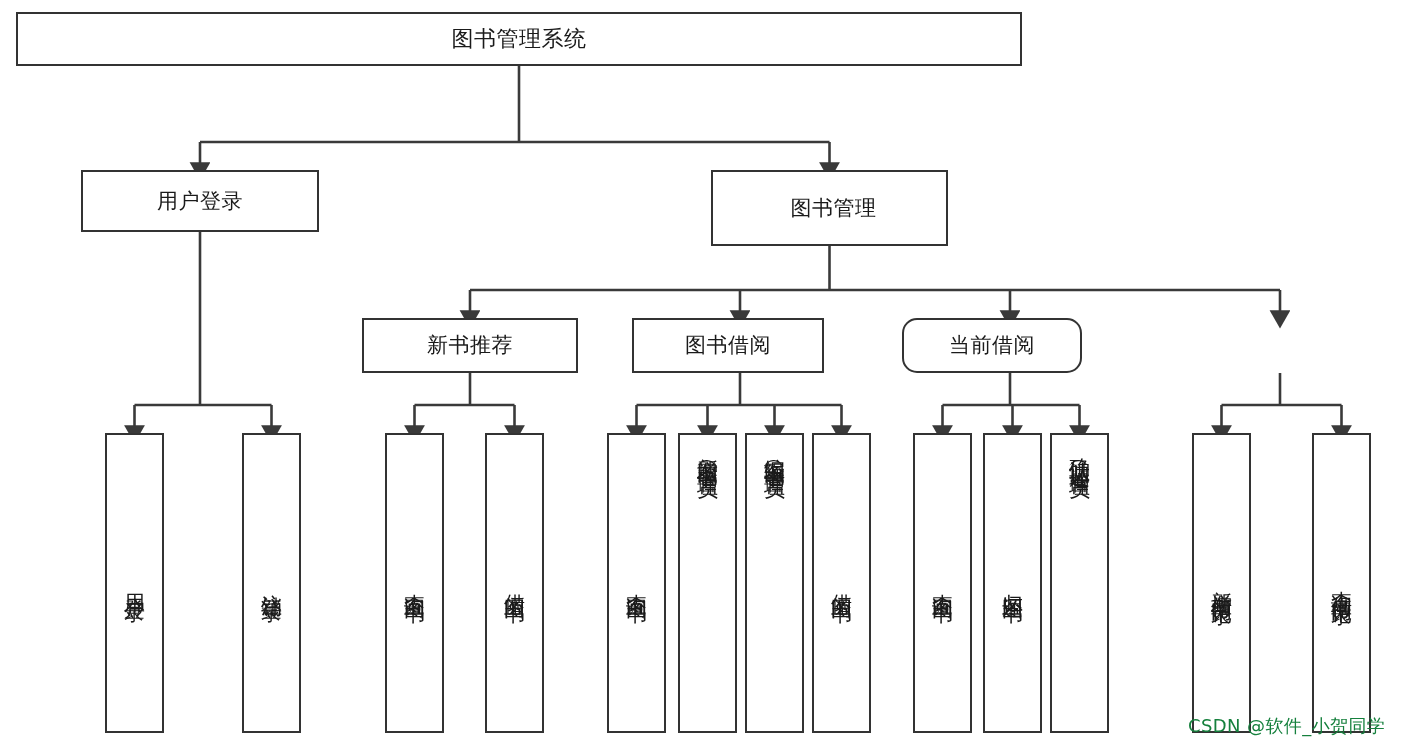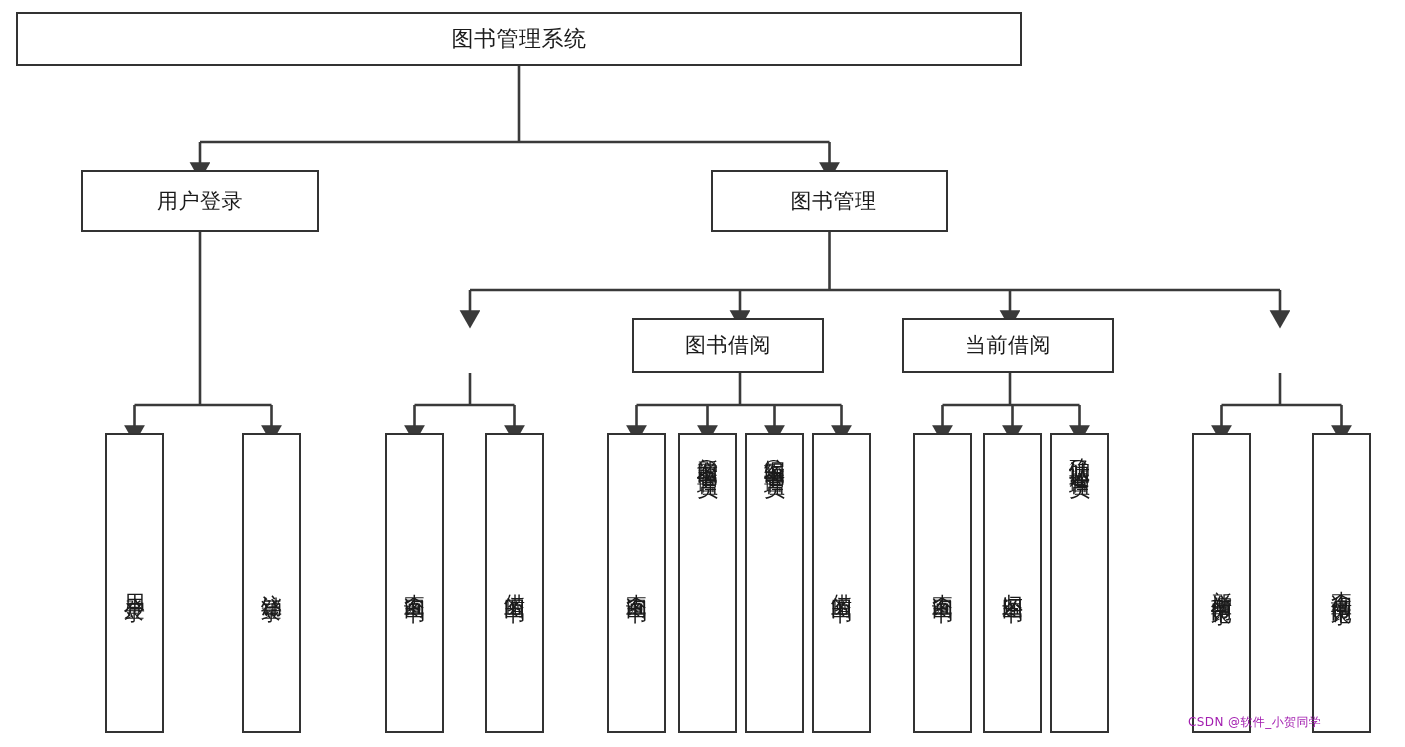--- a/index.html
+++ b/index.html
@@ -64,22 +64,22 @@
     white-space: nowrap;
   }
   .node.vert.center {
     align-items: center;
     padding-top: 0;
   }
   #watermark {
     position: absolute;
     left: 1188px;
     top: 714px;
-    font-size: 12px;
-    color: #a21caf;
+    font-size: 18px;
+    color: #15803d;
     white-space: nowrap;
     letter-spacing: 0.4px;
   }
 </style>
 </head>
 <body>
 
 <div id="canvas">
 
   <svg id="edges" viewBox="0 0 1405 747" xmlns="http://www.w3.org/2000/svg">
@@ -125,28 +125,31 @@
       </g>
   </svg>
 
   <div class="node horiz root" id="n-root" style="left: 16px; top: 12px; width: 1006px; height: 54px;">
     <span class="node-label">图书管理系统</span>
   </div>
 
   <div class="node horiz" id="n-user-login" style="left: 81px; top: 170px; width: 238px; height: 62px;">
     <span class="node-label">用户登录</span>
   </div>
-  <div class="node horiz" id="n-book-management" style="left: 711px; top: 170px; width: 237px; height: 62px; padding-left: 8px;">
+  <div class="node horiz" id="n-book-management" style="left: 711px; top: 170px; width: 237px; height: 76px; padding-left: 8px;">
     <span class="node-label">图书管理</span>
   </div>
 
+  <div class="node horiz" id="n-new-book-recommend" style="left: 362px; top: 318px; width: 216px; height: 55px;">
+    <span class="node-label">新书推荐</span>
+  </div>
   <div class="node horiz" id="n-book-borrow" style="left: 632px; top: 318px; width: 192px; height: 55px;">
     <span class="node-label">图书借阅</span>
   </div>
-  <div class="node horiz" id="n-current-borrow" style="left: 902px; top: 318px; width: 212px; height: 55px;">
+  <div class="node horiz" id="n-current-borrow" style="left: 902px; top: 318px; width: 180px; height: 55px; border-radius: 15px;">
     <span class="node-label">当前借阅</span>
   </div>
 
   <div class="node vert center" id="n-leaf-user-login" style="left: 105px; top: 433px; width: 59px; height: 300px;">
     <span class="node-label">用户登录</span>
   </div>
   <div class="node vert center" id="n-leaf-logout-login" style="left: 242px; top: 433px; width: 59px; height: 300px;">
     <span class="node-label">注销登录</span>
   </div>
   <div class="node vert center" id="n-leaf-query-book-1" style="left: 385px; top: 433px; width: 59px; height: 300px;">

